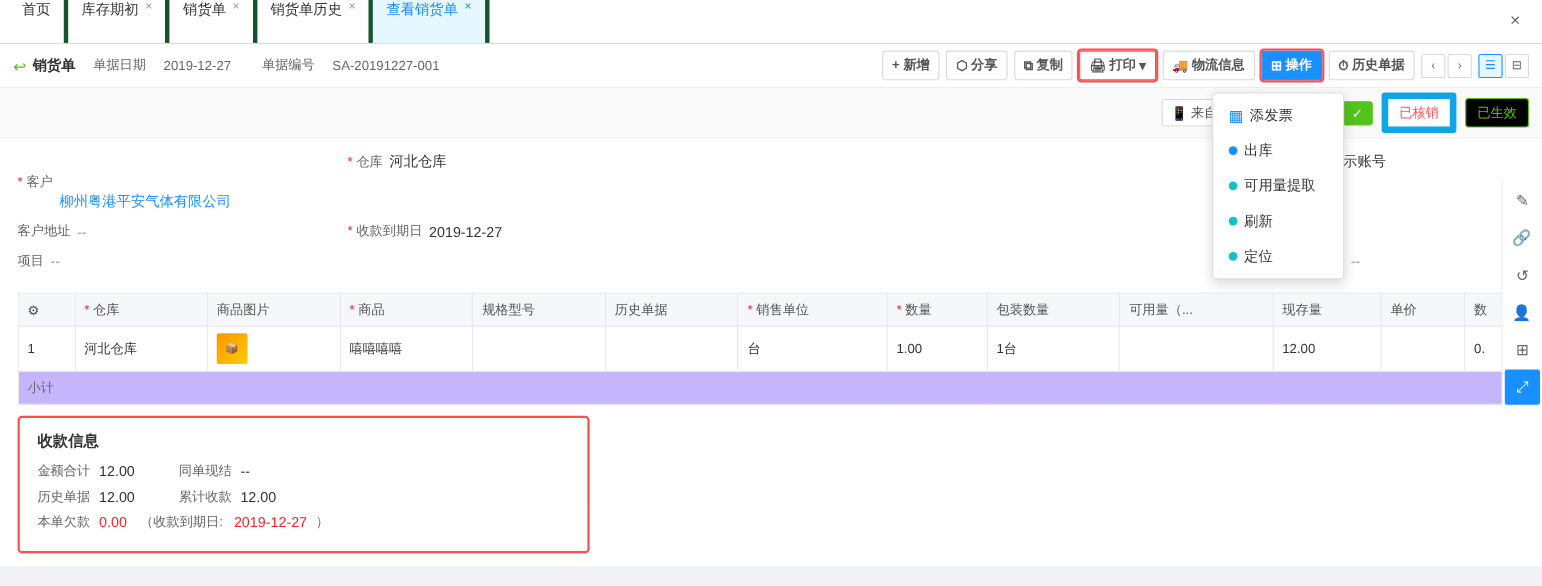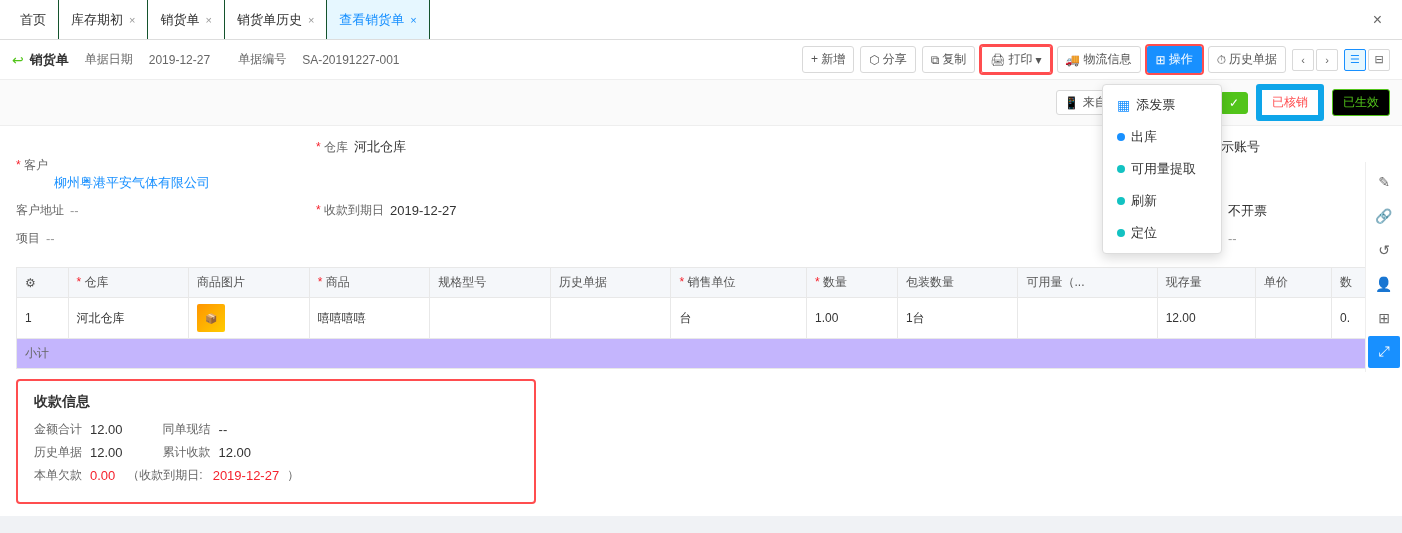--- a/index.html
+++ b/index.html
@@ -5,22 +5,22 @@
     * { box-sizing: border-box; margin: 0; padding: 0; }
     body { font-family: "Microsoft YaHei", "PingFang SC", sans-serif; font-size: 13px; background: #f0f2f5; color: #333; }
 
     
     .tab-bar {
       display: flex; align-items: center; background: #fff;
       border-bottom: 1px solid #ddd; height: 40px; padding: 0 8px;
       position: relative;
     }
     .tab {
-      display: flex; align-items: center; padding: 0 12px; height: 100%;
-      border-right: 1px solid #14532d; cursor: pointer; font-size: 13px;
+      display: flex; align-items: flex-start; padding: 0 12px; height: 100%;
+      border-right: 4px solid #14532d; cursor: pointer; font-size: 13px;
       color: #333; white-space: nowrap; position: relative;
     }
     .tab.active { background: #e6f7ff; color: #1890ff; }
     .tab .tab-close {
       margin-left: 6px; color: #999; font-size: 11px; cursor: pointer;
     }
     .tab-close-right {
       margin-left: auto; padding: 0 12px; cursor: pointer; font-size: 16px; color: #666;
     }
 
@@ -31,21 +31,21 @@
       flex-wrap: wrap;
     }
     .doc-title { display: flex; align-items: center; gap: 6px; }
     .doc-icon { color: #52c41a; font-size: 14px; }
     .doc-name { font-weight: bold; color: #333; }
     .doc-meta { display: flex; align-items: center; gap: 16px; margin-left: 8px; color: #666; font-size: 12px; }
     .toolbar-right { margin-left: auto; display: flex; align-items: center; gap: 6px; }
     .btn-toolbar {
       display: flex; align-items: center; gap: 3px; padding: 4px 8px;
       border: 1px solid #d9d9d9; border-radius: 3px; background: #fff;
-      cursor: pointer; font-size: 12px; color: #555; white-space: nowrap;
+      cursor: pointer; font-size: 12px; color: #555; white-space: nowrap; font-weight: bold;
     }
     .btn-red-outline { background: #fff; color: #ff4d4f; border: 6px solid #0ea5e9; border-radius: 3px; padding: 4px 10px; cursor: pointer; font-size: 12px; }
     .btn-green-outline { background: #000000; color: #52c41a; border: 1px solid #52c41a; border-radius: 3px; padding: 4px 10px; cursor: pointer; font-size: 12px; }
 
     
     .action-row {
       display: flex; align-items: center; background: #fafafa;
       border-bottom: 1px solid #eee; padding: 4px 12px; gap: 8px;
     }
     .action-btn {
@@ -282,24 +282,20 @@
   </div>
 
   <div class="form-row">
     <div class="form-field">
       <span class="form-label">客户地址</span>
       <span class="form-value field-dash">--</span>
     </div>
     <div class="form-field" style="margin-left:60px;">
       <span class="form-label required">收款到期日</span>
       <span class="form-value">2019-12-27</span>
-    </div>
-    <div class="form-field" style="margin-left:auto;">
-      <span class="form-label required">票据类型</span>
-      <span class="form-value">不开票</span>
     </div>
   </div>
 
   <div class="form-row">
     <div class="form-field">
       <span class="form-label">项目</span>
       <span class="form-value field-dash">--</span>
     </div>
     <div class="form-field" style="margin-left:auto;">
       <span class="form-label required">业务员孟</span>

